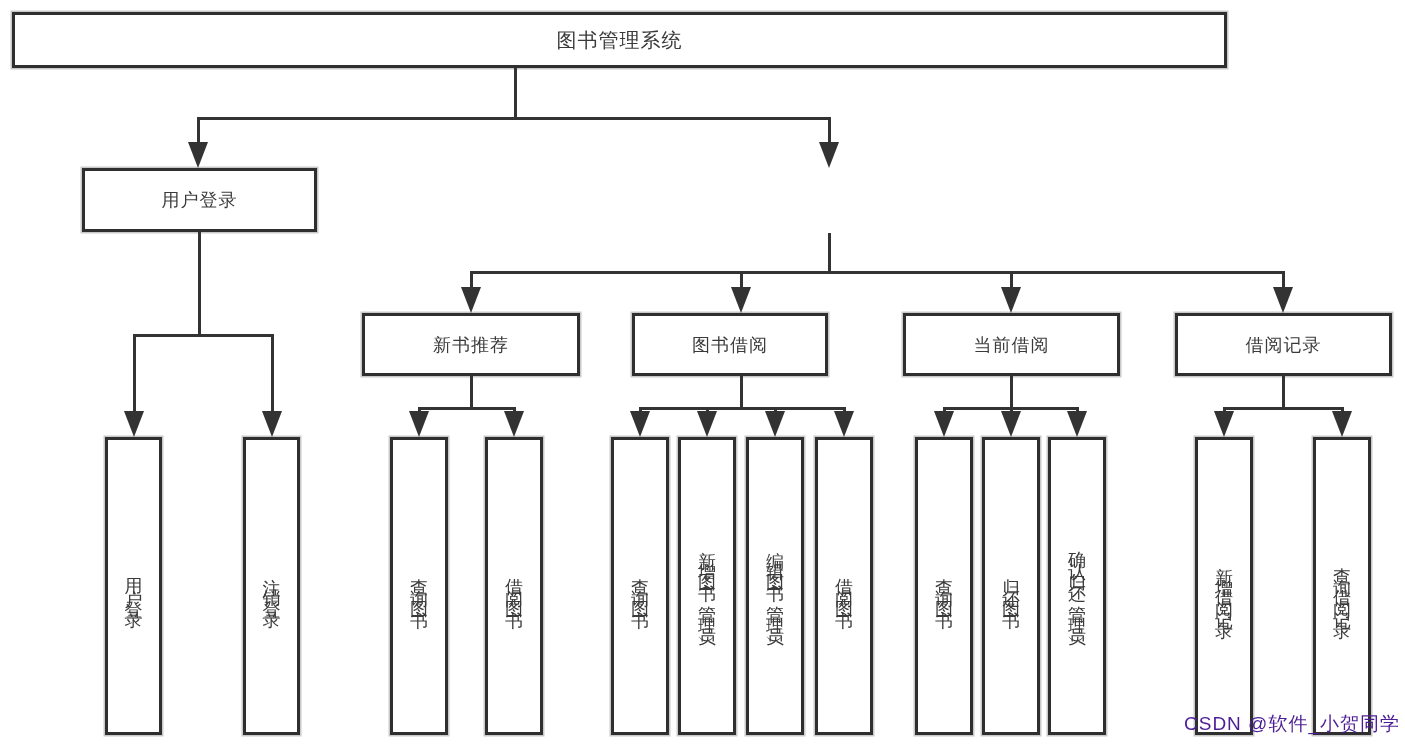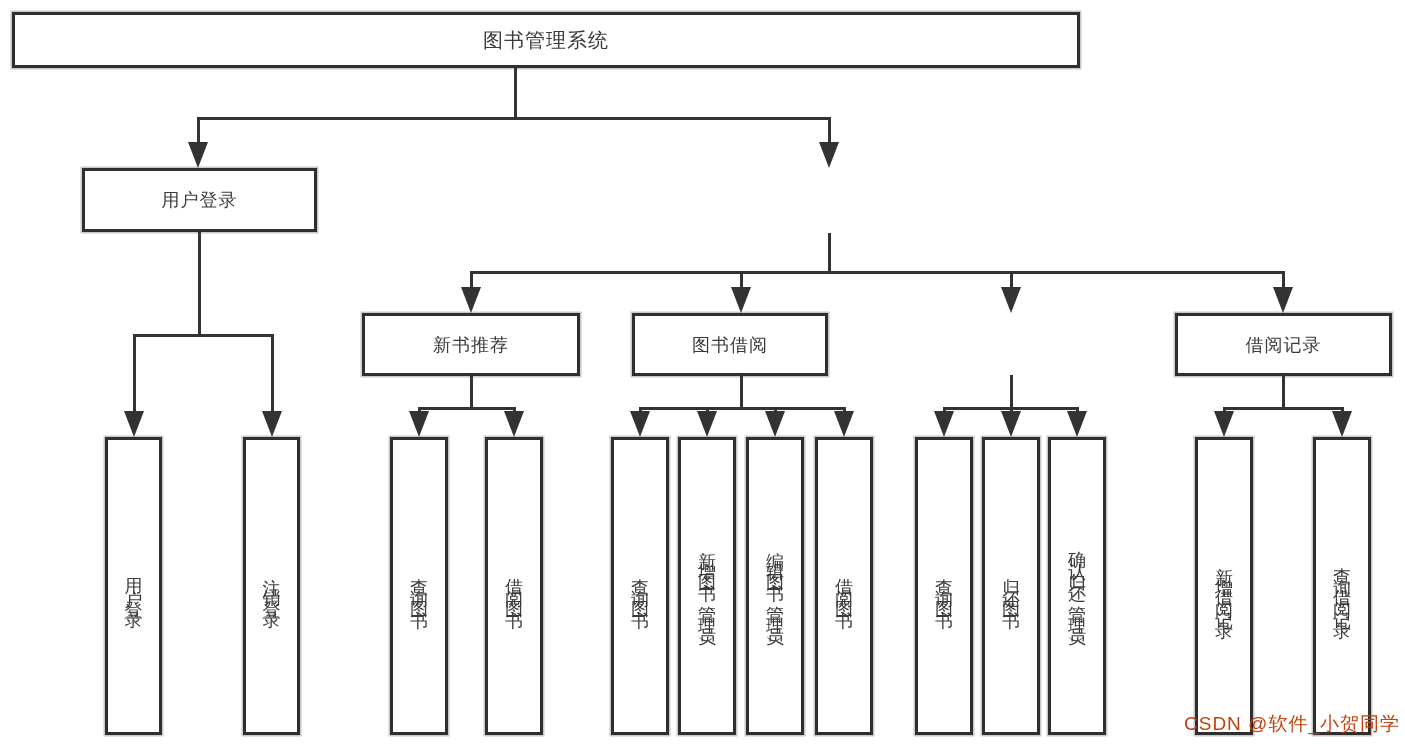--- a/index.html
+++ b/index.html
@@ -55,39 +55,40 @@
     width: 0; height: 0;
     border-left: 10px solid transparent;
     border-right: 10px solid transparent;
     border-top: 26px solid #333333;
   }
   .watermark {
     position: absolute;
     left: 1184px;
     top: 711px;
     font-size: 19px;
-    color: #c2410c;
+    color: #4c1d95;
     letter-spacing: 1px;
     white-space: nowrap;
   }
 </style>
 </head>
 <body>
 
 <div id="canvas">
 
-  <div class="node root" style="left:12px; top:12px; width:1068px; height:56px;">图书管理系统</div>
+  <div class="node root" style="left:12px; top:12px; width:1215px; height:56px;">图书管理系统</div>
 
   <div class="node" style="left:82px; top:168px; width:235px; height:64px;">用户登录</div>
 
 
   <div class="node" style="left:362px; top:313px; width:218px; height:63px;">新书推荐</div>
 
   <div class="node" style="left:632px; top:313px; width:196px; height:63px;">图书借阅</div>
 
+  <div class="node" style="left:903px; top:313px; width:217px; height:63px;">当前借阅</div>
 
   <div class="node" style="left:1175px; top:313px; width:217px; height:63px;">借阅记录</div>
 
   <div class="leaf" style="left:105px; width:57px;">
     <span>用户登录</span>
   </div>
   <div class="leaf" style="left:243px; width:57px;">
     <span>注销登录</span>
   </div>
 

